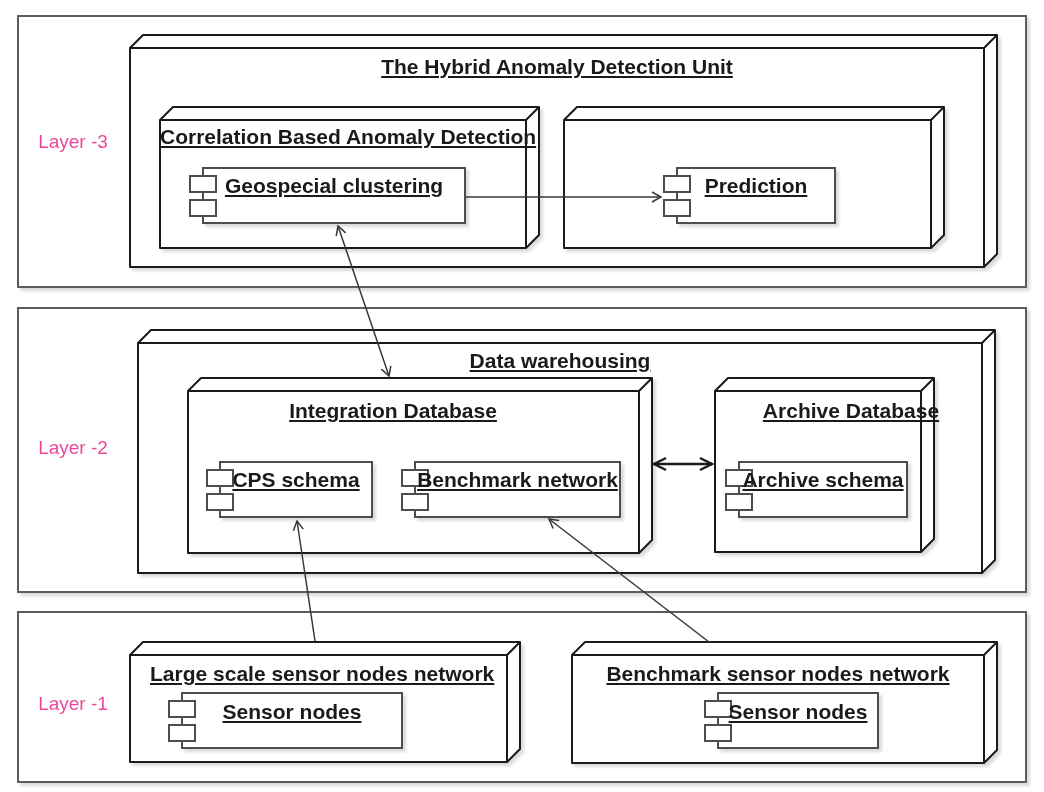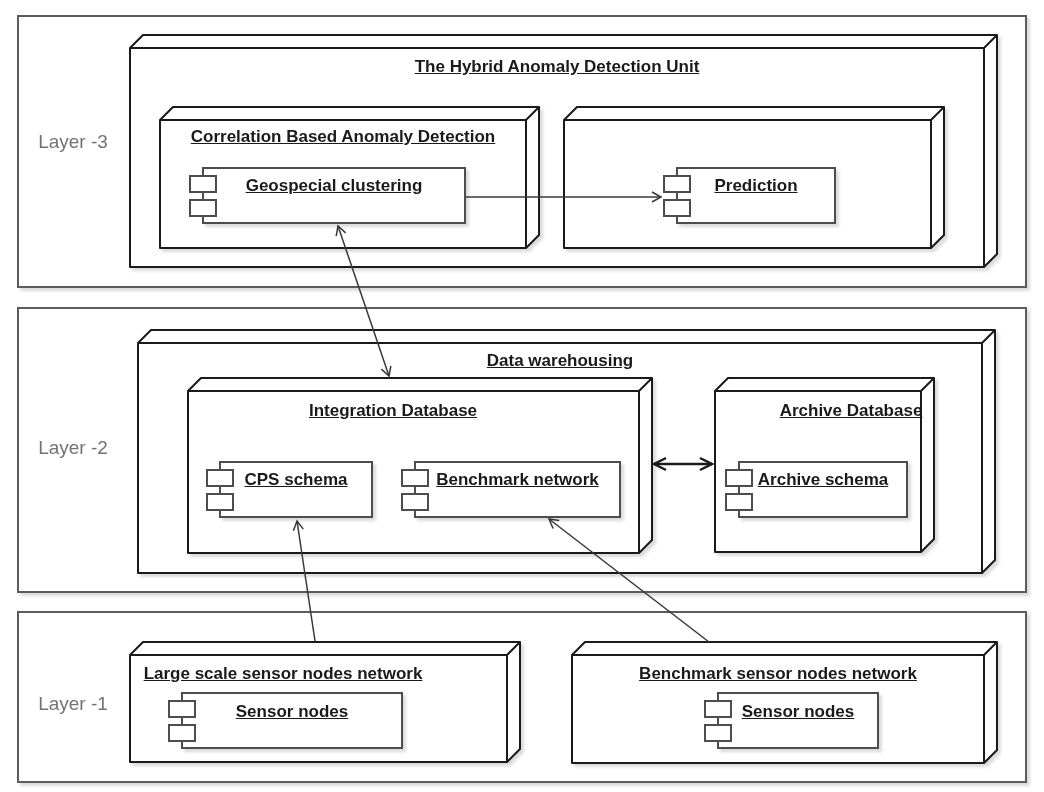--- a/index.html
+++ b/index.html
@@ -18,27 +18,27 @@
   .cube-inner { fill: none; stroke: #1a1a1a; stroke-width: 2; stroke-linejoin: round; }
   .comp { fill: #ffffff; stroke: #4d4d4d; stroke-width: 2; }
   .edge { stroke: #383838; stroke-width: 1.5; fill: none; }
   .edge-bold { stroke: #1a1a1a; stroke-width: 2.6; fill: none; }
   .lbl {
     position: absolute;
     font-weight: bold;
     text-decoration: underline;
     color: #1a1a1a;
     text-align: center;
-    font-size: 17px;
+    font-size: 21px;
     line-height: 20px;
     white-space: nowrap;
   }
   .layer-lbl {
     position: absolute;
-    color: #737373;
+    color: #ec4899;
     font-size: 19px;
     line-height: 22px;
     text-align: center;
     white-space: nowrap;
   }
 </style>
 </head>
 <body>
 
 <div class="stage">
@@ -160,18 +160,18 @@
   <div class="lbl" style="left:203px; top:176px; width:262px;">Geospecial clustering</div>
   <div class="lbl" style="left:677px; top:176px; width:158px;">Prediction</div>
 
   <div class="lbl" style="left:138px; top:351px; width:844px;">Data warehousing</div>
   <div class="lbl" style="left:188px; top:401px; width:410px;">Integration Database</div>
   <div class="lbl" style="left:220px; top:470px; width:152px;">CPS schema</div>
   <div class="lbl" style="left:415px; top:470px; width:205px;">Benchmark network</div>
   <div class="lbl" style="left:744px; top:401px; width:214px;">Archive Database</div>
   <div class="lbl" style="left:739px; top:470px; width:168px;">Archive schema</div>
 
-  <div class="lbl" style="left:130px; top:664px; width:306px;">Large scale sensor nodes network</div>
+  <div class="lbl" style="left:130px; top:664px; width:306px;padding-left:20px;">Large scale sensor nodes network</div>
   <div class="lbl" style="left:182px; top:702px; width:220px;">Sensor nodes</div>
   <div class="lbl" style="left:572px; top:664px; width:412px;text-align:center;">Benchmark sensor nodes network</div>
   <div class="lbl" style="left:718px; top:702px; width:160px;">Sensor nodes</div>
 
 </div>
 
 </body></html>

